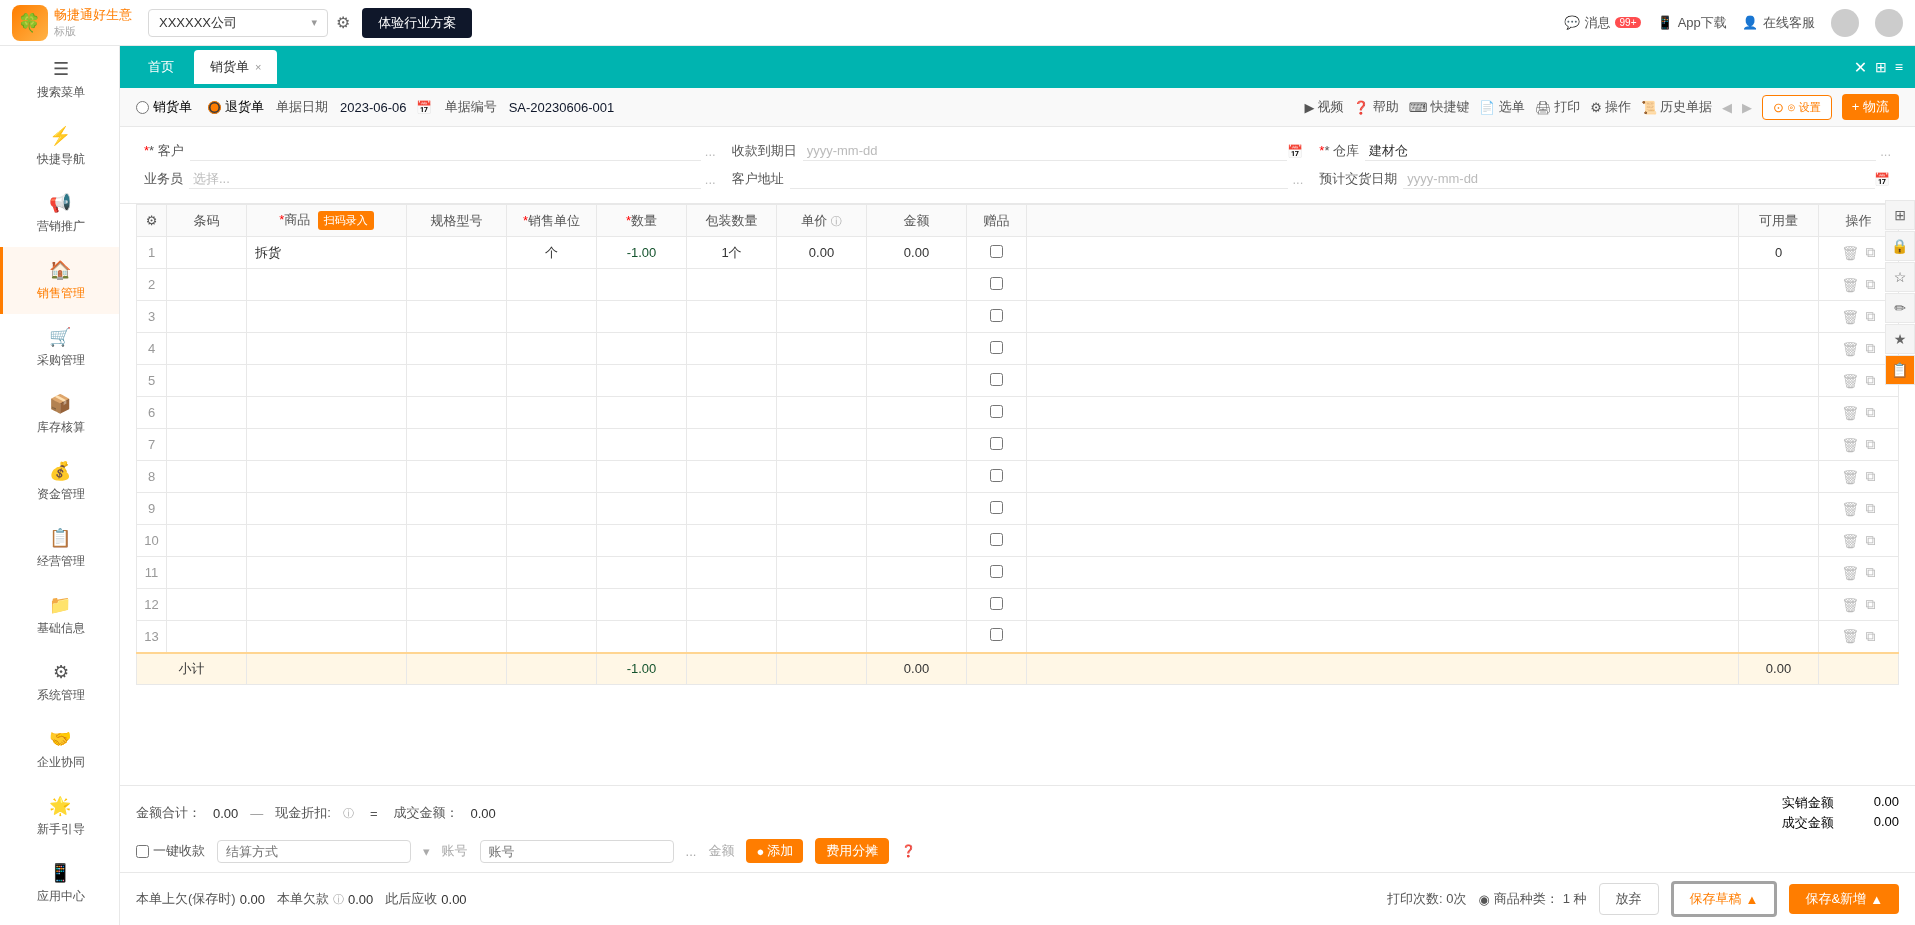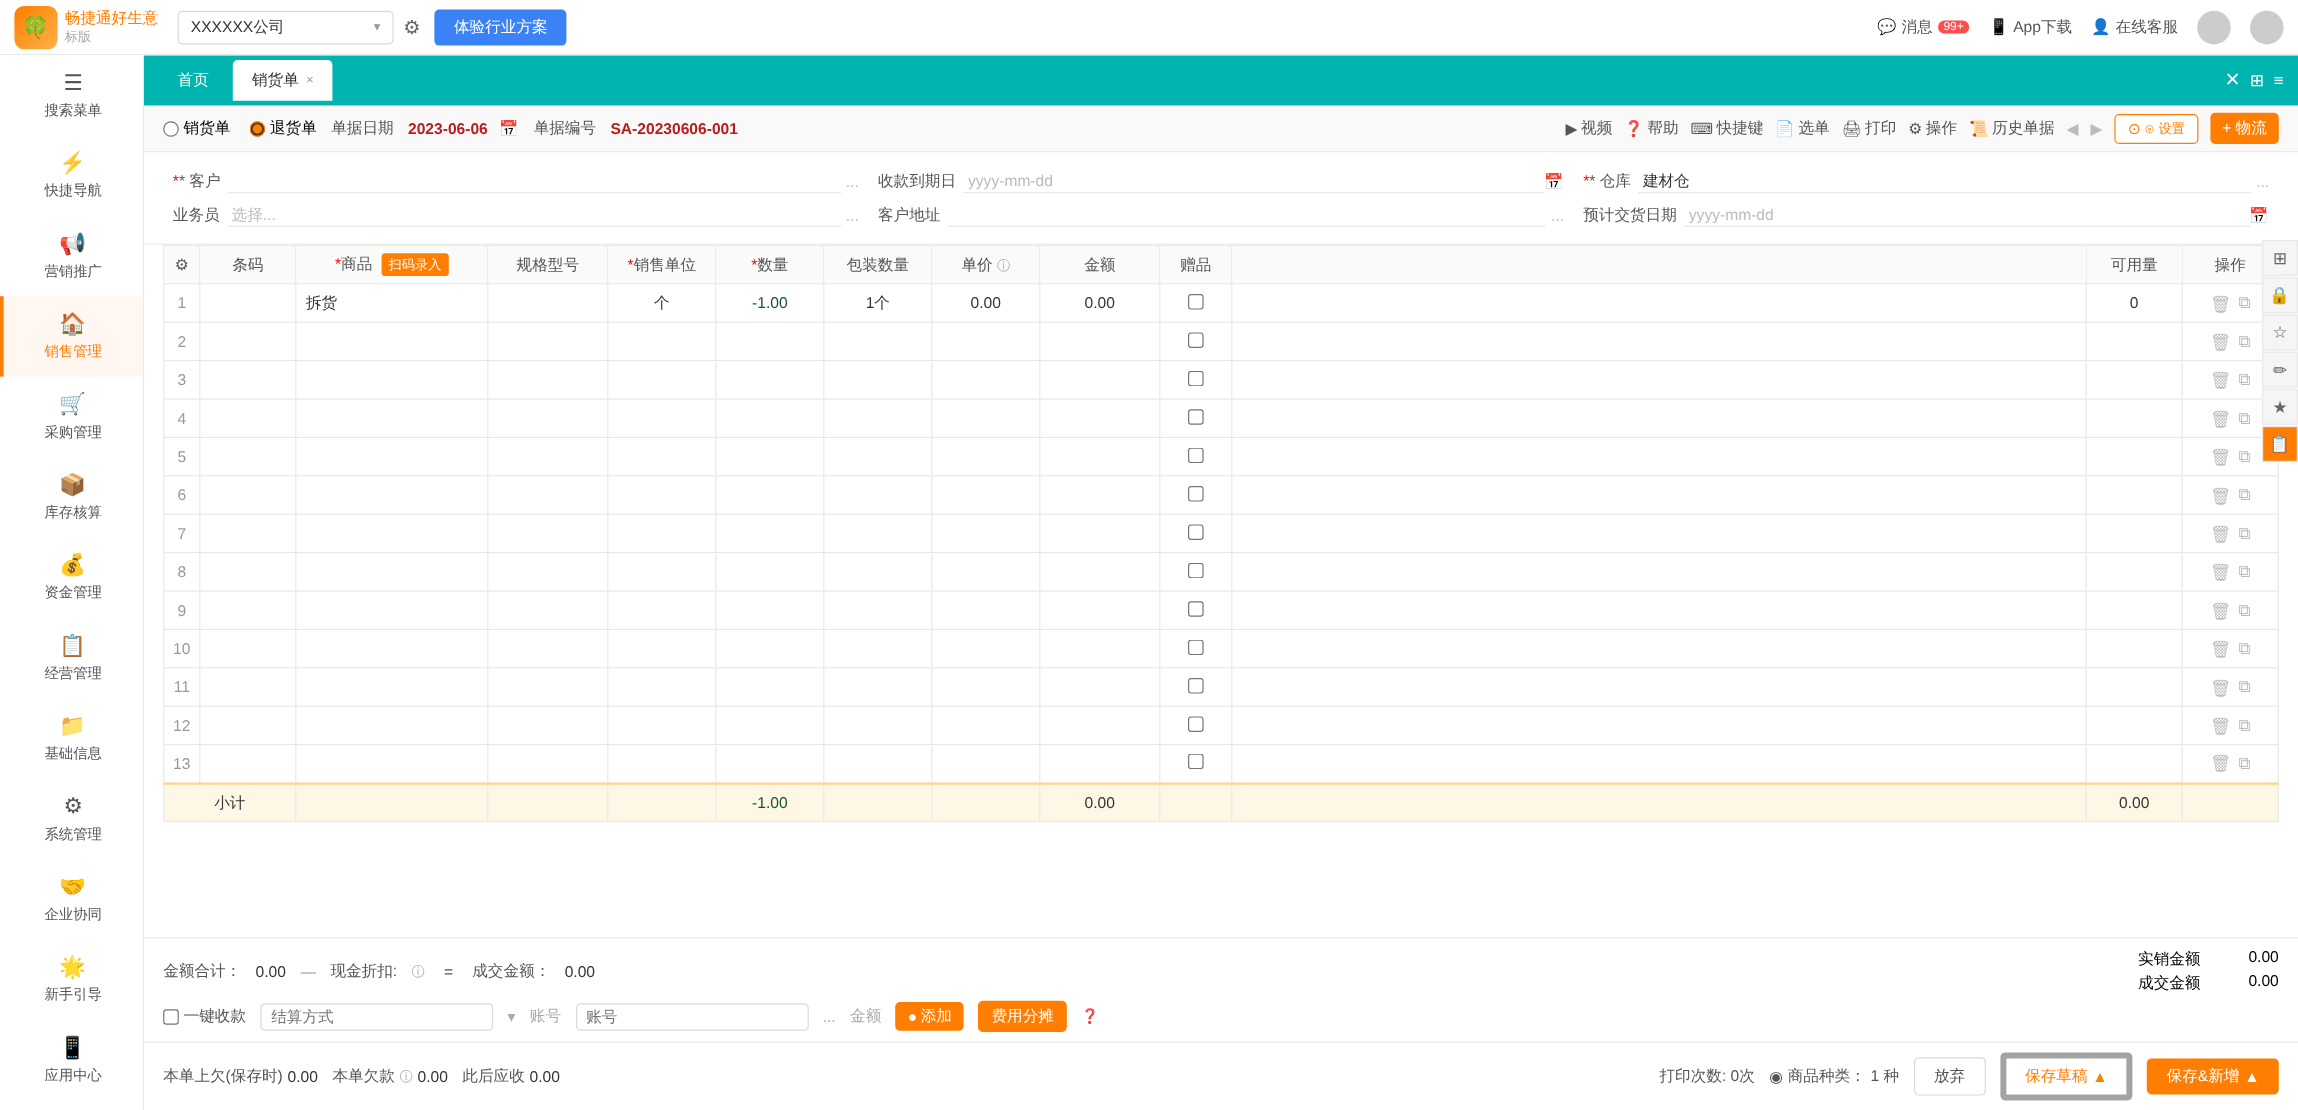--- a/index.html
+++ b/index.html
@@ -14,21 +14,21 @@
     .logo-icon { width: 36px; height: 36px; background: linear-gradient(135deg, #ff7d00, #ffb347); border-radius: 8px; display: flex; align-items: center; justify-content: center; color: #fff; font-size: 18px; }
     .logo-text { font-size: 12px; color: #ff7d00; line-height: 1.3; }
     .company-selector {
       display: flex; align-items: center; gap: 4px; margin-left: 16px;
       border: 1px solid #d9d9d9; border-radius: 4px; padding: 4px 10px;
       cursor: pointer; min-width: 180px; color: #333;
     }
     .company-selector .chevron { color: #999; font-size: 11px; margin-left: auto; }
     .gear-btn { margin-left: 8px; color: #666; cursor: pointer; font-size: 16px; }
     .trial-btn {
-      margin-left: 12px; background: #3b82f6; color: #fff;
+      margin-left: 12px; background: #0f172a; color: #fff;
       border: none; border-radius: 4px; padding: 6px 16px; cursor: pointer; font-size: 13px;
     }
     .top-right { margin-left: auto; display: flex; align-items: center; gap: 16px; }
     .top-right-item { display: flex; align-items: center; gap: 4px; color: #555; cursor: pointer; font-size: 13px; }
     .badge { background: #ff4d4f; color: #fff; border-radius: 10px; padding: 0 5px; font-size: 10px; }
     .avatar { width: 28px; height: 28px; border-radius: 50%; background: #ccc; }
 
     
     .layout { display: flex; height: calc(925px - 46px); }
 
@@ -62,21 +62,21 @@
 
     
     .toolbar-row {
       display: flex; align-items: center; background: #f9f9f9; padding: 6px 16px;
       border-bottom: 1px solid #e8e8e8; gap: 12px; flex-wrap: wrap;
     }
     .radio-group { display: flex; gap: 16px; align-items: center; }
     .radio-label { display: flex; align-items: center; gap: 4px; cursor: pointer; }
     .radio-label input[type=radio] { accent-color: #ff7d00; }
     .doc-field { display: flex; align-items: center; gap: 6px; color: #555; }
-    .doc-field .val { color: #b91c1c; font-weight: 700; }
+    .doc-field .val { color: #0f172a; font-weight: 400; }
     .toolbar-right { margin-left: auto; display: flex; align-items: center; gap: 10px; }
     .tb-btn { display: flex; align-items: center; gap: 3px; color: #555; cursor: pointer; font-size: 12px; }
     .settings-btn {
       background: #fff; border: 1px solid #ff7d00; color: #ff7d00;
       border-radius: 4px; padding: 4px 10px; cursor: pointer; display: flex; align-items: center; gap: 3px;
     }
     .logistics-btn {
       background: #ff7d00; color: #fff;
       border: none; border-radius: 4px; padding: 4px 10px; cursor: pointer; display: flex; align-items: center; gap: 3px;
     }
@@ -133,21 +133,21 @@
     .footer-stat { color: #555; display: flex; align-items: center; gap: 4px; }
     .footer-stat .val { color: #333; }
     .footer-right { margin-left: auto; display: flex; align-items: center; gap: 12px; }
     .print-info { color: #555; }
     .product-info { display: flex; align-items: center; gap: 4px; color: #555; }
     .abandon-btn {
       background: #fff; border: 1px solid #d9d9d9; color: #555;
       border-radius: 4px; padding: 6px 16px; cursor: pointer;
     }
     .save-draft-btn {
-      background: #fff; border: 5px solid #a3a3a3; color: #ff7d00;
+      background: #fff; border: 3px solid #a3a3a3; color: #ff7d00;
       border-radius: 4px; padding: 6px 16px; cursor: pointer; display: flex; align-items: center; gap: 4px;
     }
     .save-new-btn {
       background: #ff7d00; color: #fff; border: none;
       border-radius: 4px; padding: 6px 16px; cursor: pointer; display: flex; align-items: center; gap: 4px;
     }
 
     
     .right-float {
       position: fixed; right: 0; top: 200px;

